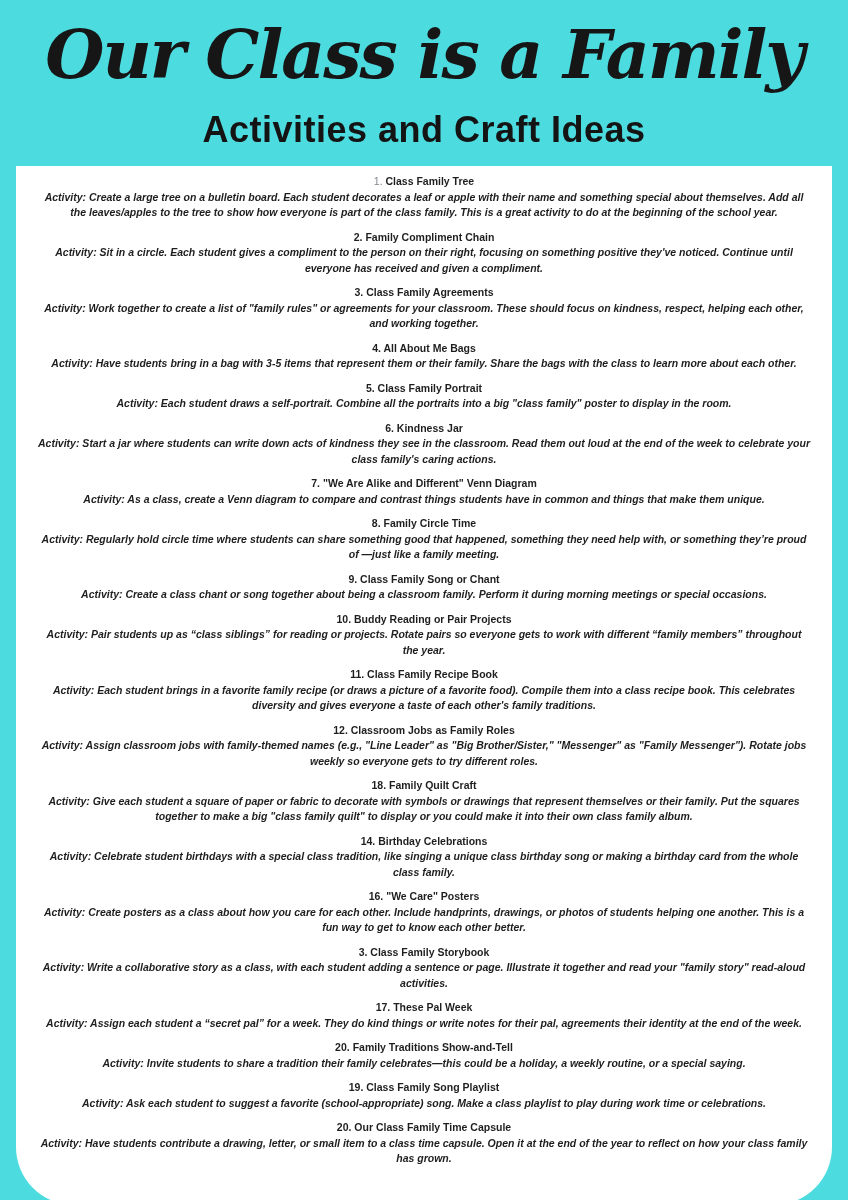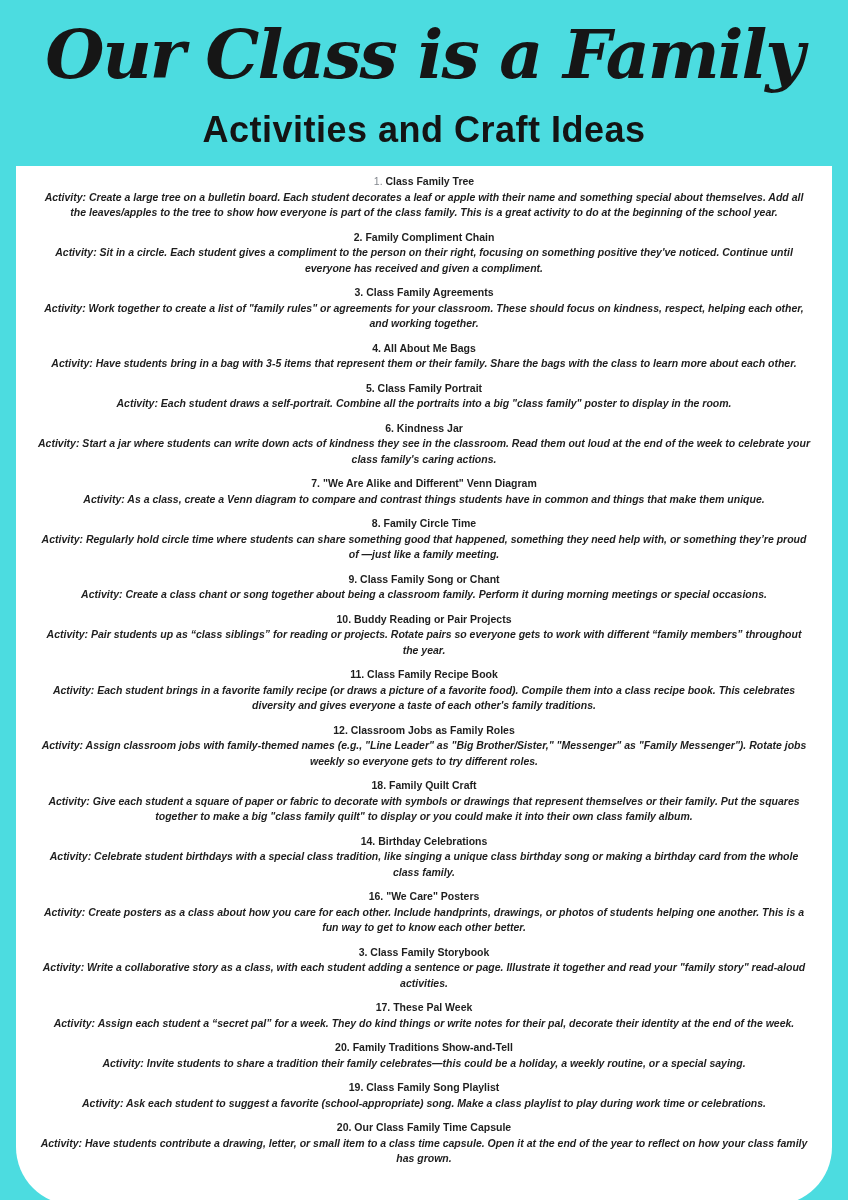--- a/index.html
+++ b/index.html
@@ -151,21 +151,21 @@
     <div class="item-desc">Activity: Create posters as a class about how you care for each other. Include handprints, drawings, or photos of students helping one another. This is a fun way to get to know each other better.</div>
   </div>
 
   <div class="item">
     <div class="item-title"><span class="num">3.</span> <span>Class Family Storybook</span></div>
     <div class="item-desc">Activity: Write a collaborative story as a class, with each student adding a sentence or page. Illustrate it together and read your "family story" read-aloud activities.</div>
   </div>
 
   <div class="item">
     <div class="item-title"><span class="num">17.</span> <span>These Pal Week</span></div>
-    <div class="item-desc">Activity: Assign each student a “secret pal” for a week. They do kind things or write notes for their pal, decorate their identity at the end of the week.</div>
+    <div class="item-desc">Activity: Assign each student a “secret pal” for a week. They do kind things or write notes for their pal, agreements their identity at the end of the week.</div>
   </div>
 
   <div class="item">
     <div class="item-title"><span class="num">20.</span> <span>Family Traditions Show-and-Tell</span></div>
     <div class="item-desc">Activity: Invite students to share a tradition their family celebrates—this could be a holiday, a weekly routine, or a special saying.</div>
   </div>
 
   <div class="item">
     <div class="item-title"><span class="num">19.</span> <span>Class Family Song Playlist</span></div>
     <div class="item-desc">Activity: Ask each student to suggest a favorite (school-appropriate) song. Make a class playlist to play during work time or celebrations.</div>

